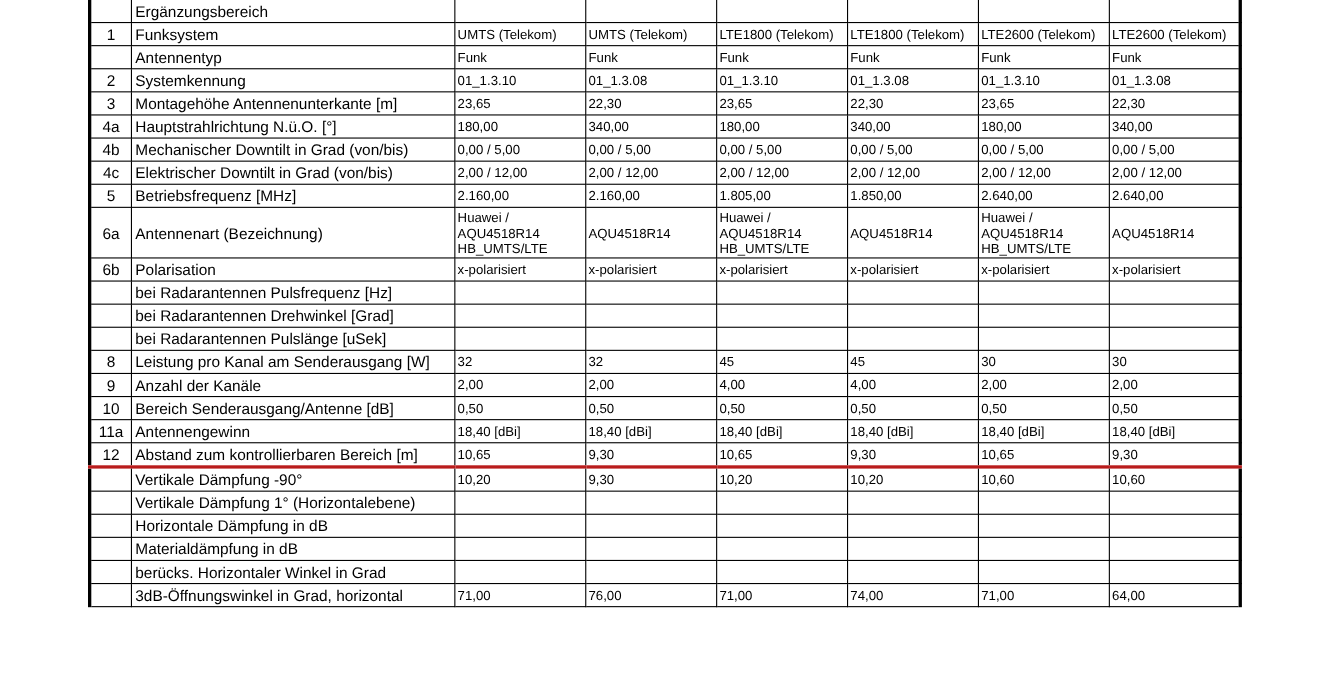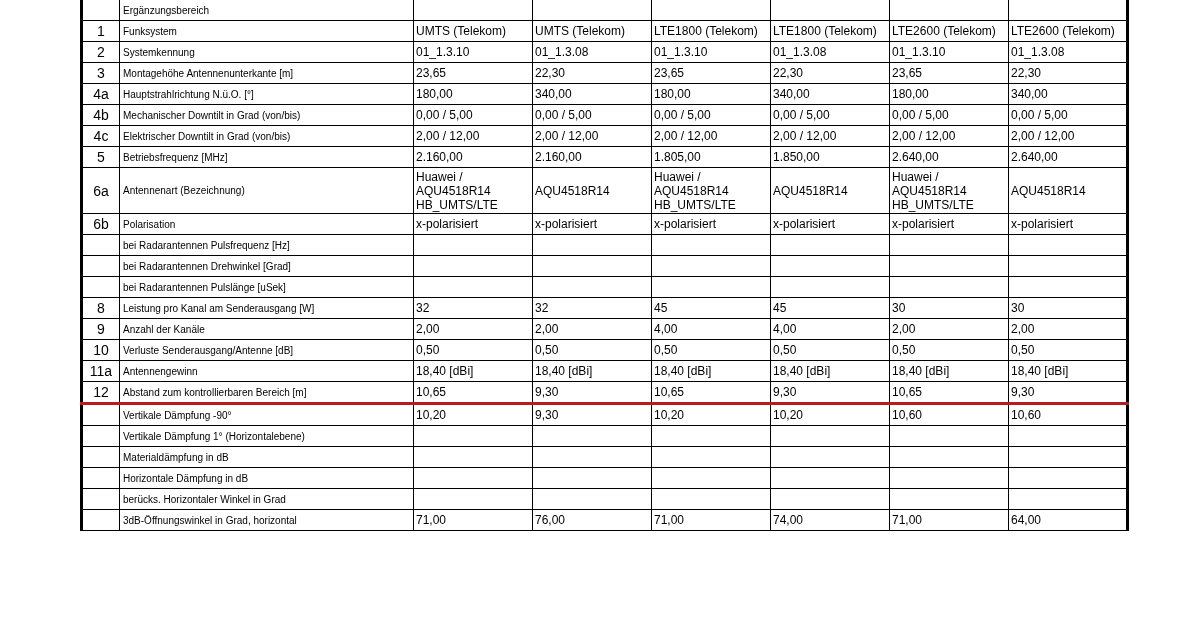--- a/index.html
+++ b/index.html
@@ -1,21 +1,21 @@
 <!DOCTYPE html>
 <html><head>
 <meta charset="utf-8">
 <style>
   html, body { margin:0; padding:0; background:#ffffff; }
   body { width:1200px; height:630px; overflow:hidden; position:relative; font-family:"Liberation Sans", sans-serif; color:#000; }
   #sheet { position:absolute; left:80px; top:-1px; }
   table { border-collapse:collapse; table-layout:fixed; border-left:3px solid #000; border-right:3px solid #000; }
   td { border:1px solid #000; padding:0 2px; height:20px; overflow:hidden; white-space:nowrap; vertical-align:middle; }
   td.num { text-align:center; font-size:14px; }
-  td.lbl { font-size:10px; padding-left:3px; }
+  td.lbl { font-size:14px; padding-left:3px; }
   td.val { font-size:12px; padding-left:2px; }
   tr.tall td { height:45px; }
   tr.tall td.val { white-space:normal; line-height:14px; }
   tr.sep td { border-top:3px solid #b91c1c; }
   col.c-num { width:38px; }
   col.c-lbl { width:294px; }
   col.c-val { width:119px; }
 </style>
 </head>
 <body>
@@ -47,20 +47,30 @@
           <td class="num">1</td>
           <td class="lbl">Funksystem</td>
           <td class="val">UMTS (Telekom)</td>
           <td class="val">UMTS (Telekom)</td>
           <td class="val">LTE1800 (Telekom)</td>
           <td class="val">LTE1800 (Telekom)</td>
           <td class="val">LTE2600 (Telekom)</td>
           <td class="val">LTE2600 (Telekom)</td>
         </tr>
         <tr>
+          <td class="num"></td>
+          <td class="lbl">Antennentyp</td>
+          <td class="val">Funk</td>
+          <td class="val">Funk</td>
+          <td class="val">Funk</td>
+          <td class="val">Funk</td>
+          <td class="val">Funk</td>
+          <td class="val">Funk</td>
+        </tr>
+        <tr>
           <td class="num">2</td>
           <td class="lbl">Systemkennung</td>
           <td class="val">01_1.3.10</td>
           <td class="val">01_1.3.08</td>
           <td class="val">01_1.3.10</td>
           <td class="val">01_1.3.08</td>
           <td class="val">01_1.3.10</td>
           <td class="val">01_1.3.08</td>
         </tr>
         <tr>
@@ -178,21 +188,21 @@
           <td class="lbl">Anzahl der Kanäle</td>
           <td class="val">2,00</td>
           <td class="val">2,00</td>
           <td class="val">4,00</td>
           <td class="val">4,00</td>
           <td class="val">2,00</td>
           <td class="val">2,00</td>
         </tr>
         <tr>
           <td class="num">10</td>
-          <td class="lbl">Verluste Senderausgang/Antenne [dB]</td>
+          <td class="lbl">Bereich Senderausgang/Antenne [dB]</td>
           <td class="val">0,50</td>
           <td class="val">0,50</td>
           <td class="val">0,50</td>
           <td class="val">0,50</td>
           <td class="val">0,50</td>
           <td class="val">0,50</td>
         </tr>
         <tr>
           <td class="num">11a</td>
           <td class="lbl">Antennengewinn</td>
@@ -228,31 +238,31 @@
           <td class="lbl">Vertikale Dämpfung 1° (Horizontalebene)</td>
           <td class="val"></td>
           <td class="val"></td>
           <td class="val"></td>
           <td class="val"></td>
           <td class="val"></td>
           <td class="val"></td>
         </tr>
         <tr>
           <td class="num"></td>
+          <td class="lbl">Horizontale Dämpfung in dB</td>
+          <td class="val"></td>
+          <td class="val"></td>
+          <td class="val"></td>
+          <td class="val"></td>
+          <td class="val"></td>
+          <td class="val"></td>
+        </tr>
+        <tr>
+          <td class="num"></td>
           <td class="lbl">Materialdämpfung in dB</td>
-          <td class="val"></td>
-          <td class="val"></td>
-          <td class="val"></td>
-          <td class="val"></td>
-          <td class="val"></td>
-          <td class="val"></td>
-        </tr>
-        <tr>
-          <td class="num"></td>
-          <td class="lbl">Horizontale Dämpfung in dB</td>
           <td class="val"></td>
           <td class="val"></td>
           <td class="val"></td>
           <td class="val"></td>
           <td class="val"></td>
           <td class="val"></td>
         </tr>
         <tr>
           <td class="num"></td>
           <td class="lbl">berücks. Horizontaler Winkel in Grad</td>

